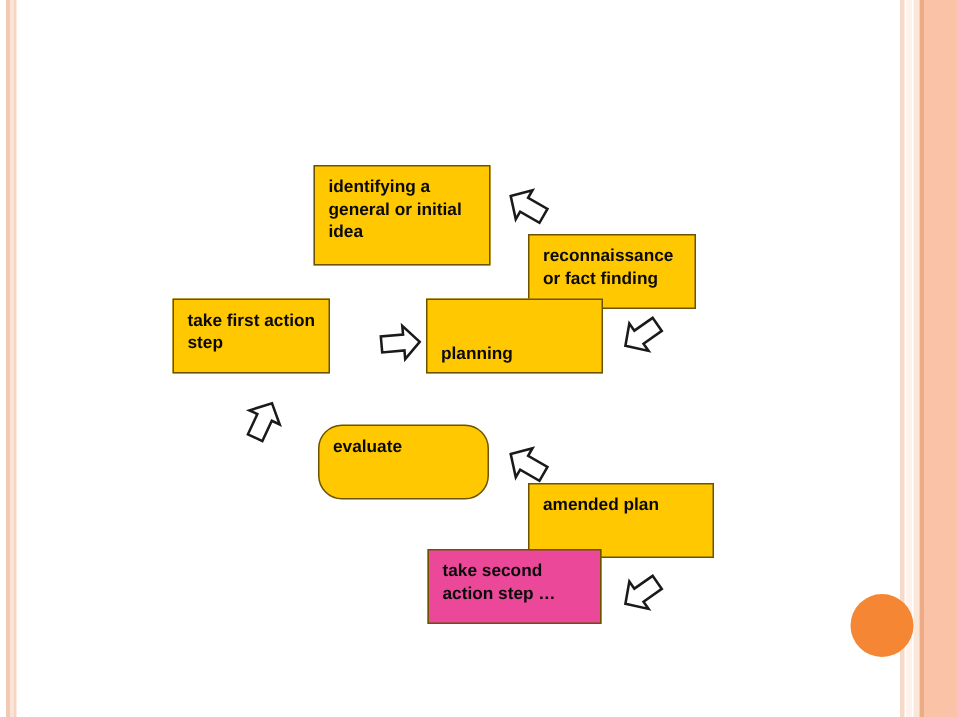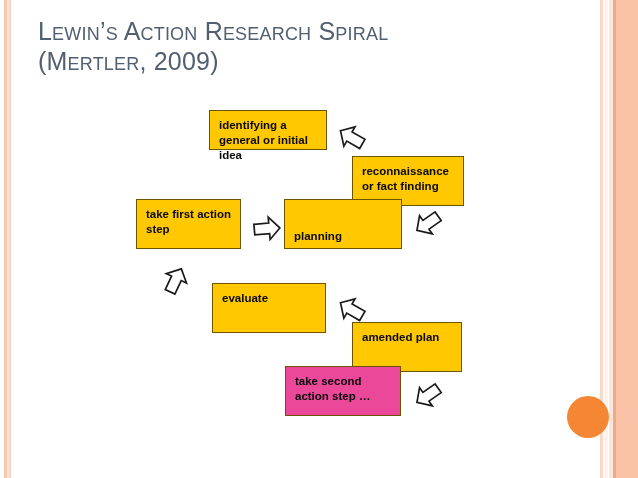--- a/index.html
+++ b/index.html
@@ -92,44 +92,42 @@
   <div class="stripe edge-left-a"></div>
   <div class="stripe edge-left-b"></div>
   <div class="stripe edge-left-c"></div>
 
   <div class="stripe edge-right-a"></div>
   <div class="stripe edge-right-b"></div>
   <div class="stripe edge-right-c"></div>
   <div class="stripe edge-right-d"></div>
   <div class="stripe edge-right-e"></div>
 
-  <div id="title">Lewin’s Action Research Spiral
-(Mertler, 2009)</div>
 
   <div id="diagram-layer">
-      <div class="pbox" style="left: 209px; top: 110px; width: 118px; height: 40px; z-index: 6; background: rgb(255, 200, 0); border-color: rgb(107, 83, 0);">
+      <div class="pbox" style="left: 209px; top: 110px; width: 118px; height: 67px; z-index: 6; background: rgb(255, 200, 0); border-color: rgb(107, 83, 0);">
         <div class="ptext" style="color: rgb(10, 10, 10);">identifying a
 general or initial
 idea</div>
       </div>
       <div class="pbox" style="left: 352px; top: 156px; width: 112px; height: 50px; z-index: 5; background: rgb(255, 200, 0); border-color: rgb(107, 83, 0);">
         <div class="ptext" style="color: rgb(10, 10, 10);">reconnaissance
 or fact finding</div>
       </div>
       <div class="pbox" style="left: 284px; top: 199px; width: 118px; height: 50px; z-index: 7; background: rgb(255, 200, 0); border-color: rgb(107, 83, 0);">
         <div class="ptext" style="color: rgb(10, 10, 10); margin-top: 22px;">planning</div>
       </div>
-      <div class="pbox" style="left: 136px; top: 199px; width: 105px; height: 50px; z-index: 6; background: rgb(255, 200, 0); border-color: rgb(107, 83, 0); text-decoration: underline;">
+      <div class="pbox" style="left: 115px; top: 199px; width: 105px; height: 50px; z-index: 6; background: rgb(255, 200, 0); border-color: rgb(107, 83, 0); text-decoration: underline;">
         <div class="ptext" style="color: rgb(10, 10, 10);">take first action
 step</div>
       </div>
-      <div class="pbox" style="left: 212px; top: 283px; width: 114px; height: 50px; z-index: 6; background: rgb(255, 200, 0); border-color: rgb(107, 83, 0);">
+      <div class="pbox" style="left: 212px; top: 283px; width: 114px; height: 50px; z-index: 6; background: rgb(255, 200, 0); border-color: rgb(107, 83, 0); border-radius: 16px;">
         <div class="ptext" style="color: rgb(10, 10, 10);">evaluate</div>
       </div>
-      <div class="pbox" style="left: 352px; top: 322px; width: 110px; height: 50px; z-index: 5; background: rgb(255, 200, 0); border-color: rgb(107, 83, 0);">
+      <div class="pbox" style="left: 352px; top: 322px; width: 124px; height: 50px; z-index: 5; background: rgb(255, 200, 0); border-color: rgb(107, 83, 0);">
         <div class="ptext" style="color: rgb(10, 10, 10);">amended plan</div>
       </div>
       <div class="pbox" style="left: 285px; top: 366px; width: 116px; height: 50px; z-index: 7; background: #ec4899; border-color: rgb(107, 83, 0);">
         <div class="ptext" style="color: rgb(10, 10, 10);">take second
 action step …</div>
       </div>
       <div class="arrow" style="left: 334px; top: 122px; z-index: 9;">
         <svg viewBox="0 0 32 30">
           <g transform="rotate(30 16 15)">
             <path d="M4 14 L14 4 L14 9.5 L28 9.5 L28 19.5 L14 19.5 L14 25 Z" fill="#ffffff" stroke="#1a1a1a" stroke-width="1.6" stroke-linejoin="miter"></path>

